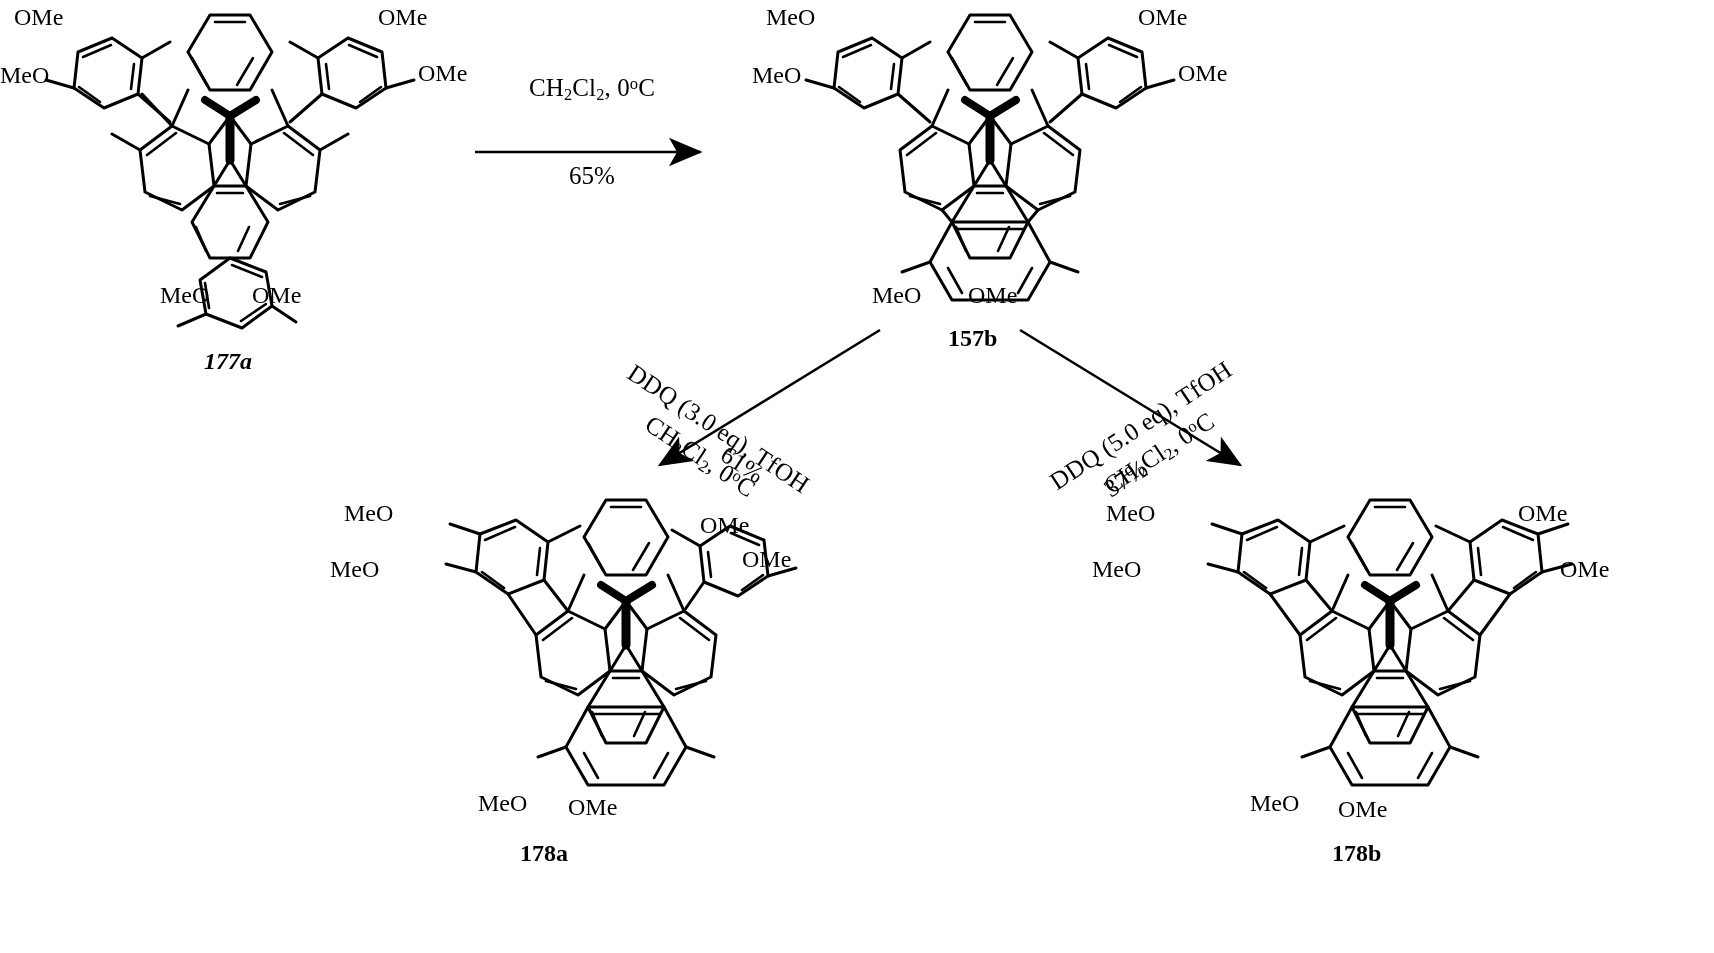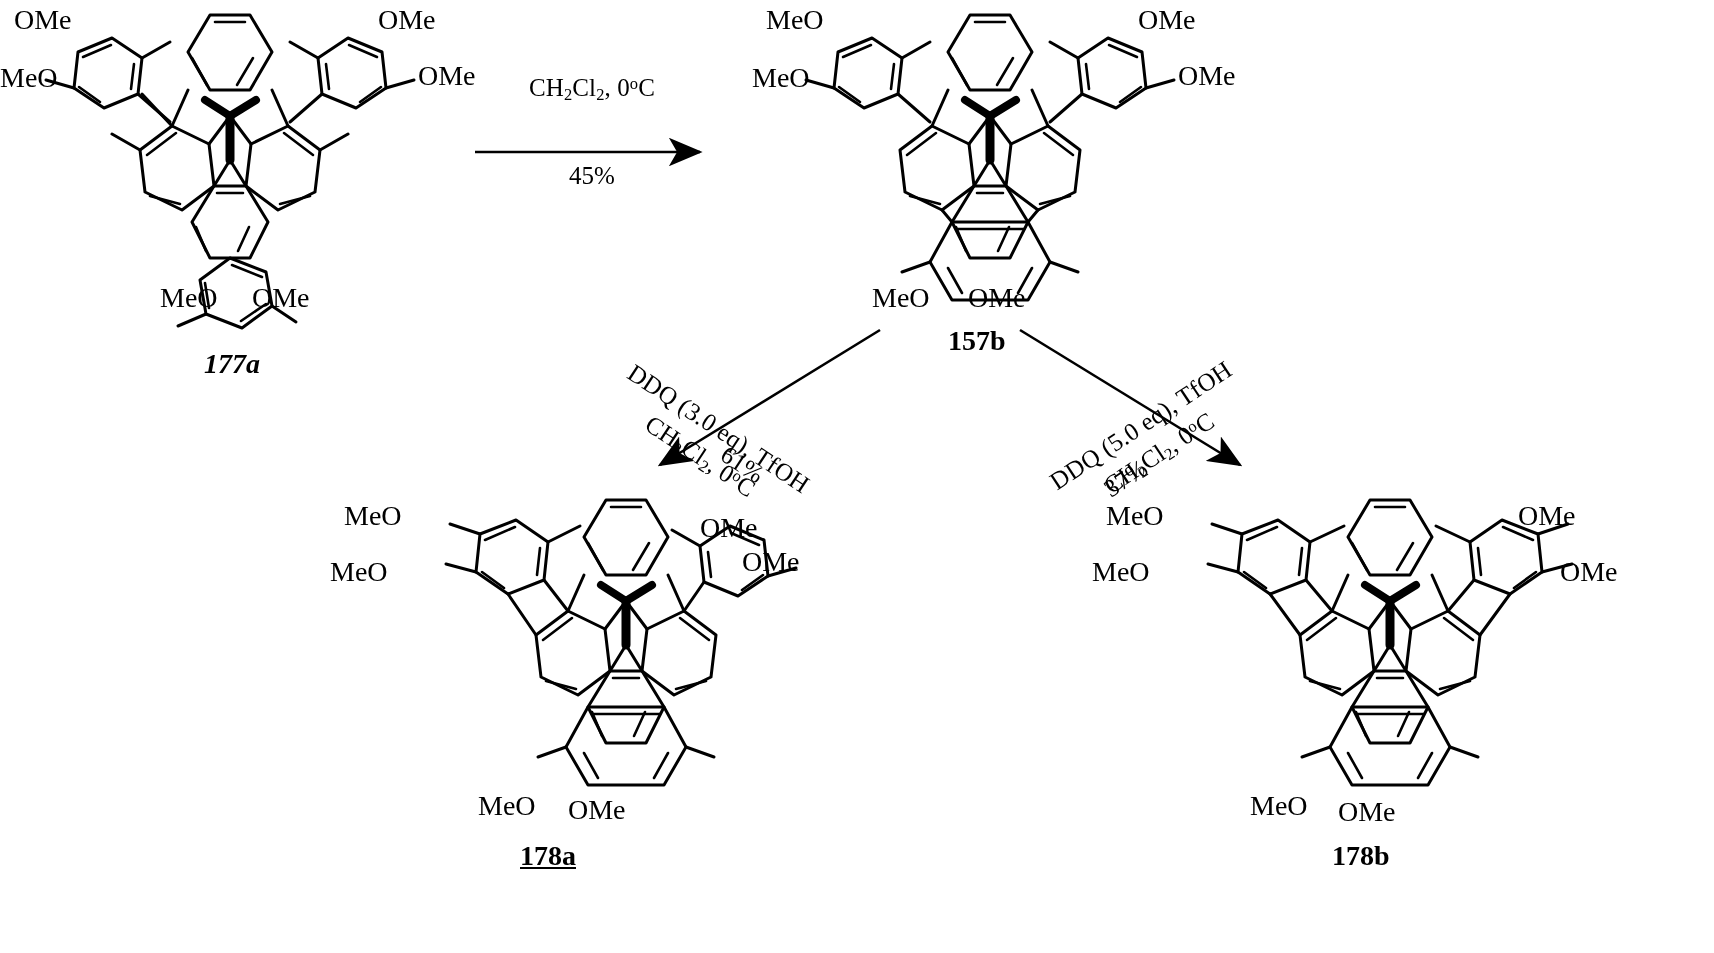--- a/index.html
+++ b/index.html
@@ -45,21 +45,21 @@
   }
   .yield {
     position: absolute;
     font-size: 25px;
     white-space: nowrap;
     text-align: center;
   }
   .cmplabel {
     position: absolute;
     font-weight: bold;
-    font-size: 28px;
+    font-size: 24px;
     white-space: nowrap;
     text-align: right;
   }
   .arrowlayer {
     position: absolute;
     left: 0; top: 0;
     width: 1714px;
     height: 953px;
     pointer-events: none;
   }
@@ -211,21 +211,21 @@
       <path d="M284,102 L264,131"></path>
     </svg>
   </div>
 
   <div class="cmplabel" style="left:344px; top:500px; font-weight:normal;">MeO</div>
   <div class="cmplabel" style="left:330px; top:556px; font-weight:normal;">MeO</div>
   <div class="cmplabel" style="left:700px; top:512px; font-weight:normal;">OMe</div>
   <div class="cmplabel" style="left:742px; top:546px; font-weight:normal;">OMe</div>
   <div class="cmplabel" style="left:478px; top:790px; font-weight:normal;">MeO</div>
   <div class="cmplabel" style="left:568px; top:794px; font-weight:normal;">OMe</div>
-  <div class="cmplabel" style="left:520px; top:840px;text-decoration:underline;">178a</div>
+  <div class="cmplabel" style="left:520px; top:840px;">178a</div>
 
   <div class="struct" style="left:1180px; top:480px;">
     <svg width="440" height="360" viewBox="0 0 440 360" fill="none" stroke="#000" stroke-width="3" stroke-linecap="round" stroke-linejoin="round">
       <polygon points="190,20 230,20 252,57 230,95 190,95 168,57"></polygon>
       <path d="M195,27 L225,27 M233,63 L217,90 M187,90 L172,63" stroke-width="2.6"></path>
       <path d="M168,95 L152,131 M252,95 L268,131"></path>
       <polygon points="152,131 120,155 125,197 162,215 194,191 189,149"></polygon>
       <path d="M156,138 L127,160 M130,201 L160,209" stroke-width="2.6"></path>
       <polygon points="268,131 300,155 295,197 258,215 226,191 231,149"></polygon>
       <path d="M264,138 L293,160 M290,201 L260,209" stroke-width="2.6"></path>
@@ -277,21 +277,21 @@
     <line x1="475" y1="152" x2="700" y2="152" stroke="#000" stroke-width="2.6" marker-end="url(#ah)"></line>
 
     <line x1="880" y1="330" x2="660" y2="465" stroke="#000" stroke-width="2.6" marker-end="url(#ah)"></line>
 
     <line x1="1020" y1="330" x2="1240" y2="465" stroke="#000" stroke-width="2.6" marker-end="url(#ah)"></line>
   </svg>
 
   <div class="cond" style="left:487px; top:72px; width:210px;">
     <span class="line"><span>CH</span><sub>2</sub><span>Cl</span><sub>2</sub><span>, 0</span><sup>o</sup><span>C</span></span>
   </div>
-  <div class="yield" style="left:487px; top:162px; width:210px;">45%</div>
+  <div class="yield" style="left:487px; top:162px; width:210px;">65%</div>
 
   <div class="cond rot-l" style="left:625px; top:348px; width:245px;">
     <span class="line">DDQ (3.0 eq), TfOH</span>
     <span class="line"><span>CH</span><sub>2</sub><span>Cl</span><sub>2</sub><span>, 0</span><sup>o</sup><span>C</span></span>
   </div>
   <div class="yield rot-l" style="left:700px; top:420px; width:120px;">61%</div>
 
   <div class="cond rot-r" style="left:1030px; top:480px; width:245px;">
     <span class="line">DDQ (5.0 eq), TfOH</span>
     <span class="line"><span>CH</span><sub>2</sub><span>Cl</span><sub>2</sub><span>, 0</span><sup>o</sup><span>C</span></span>

